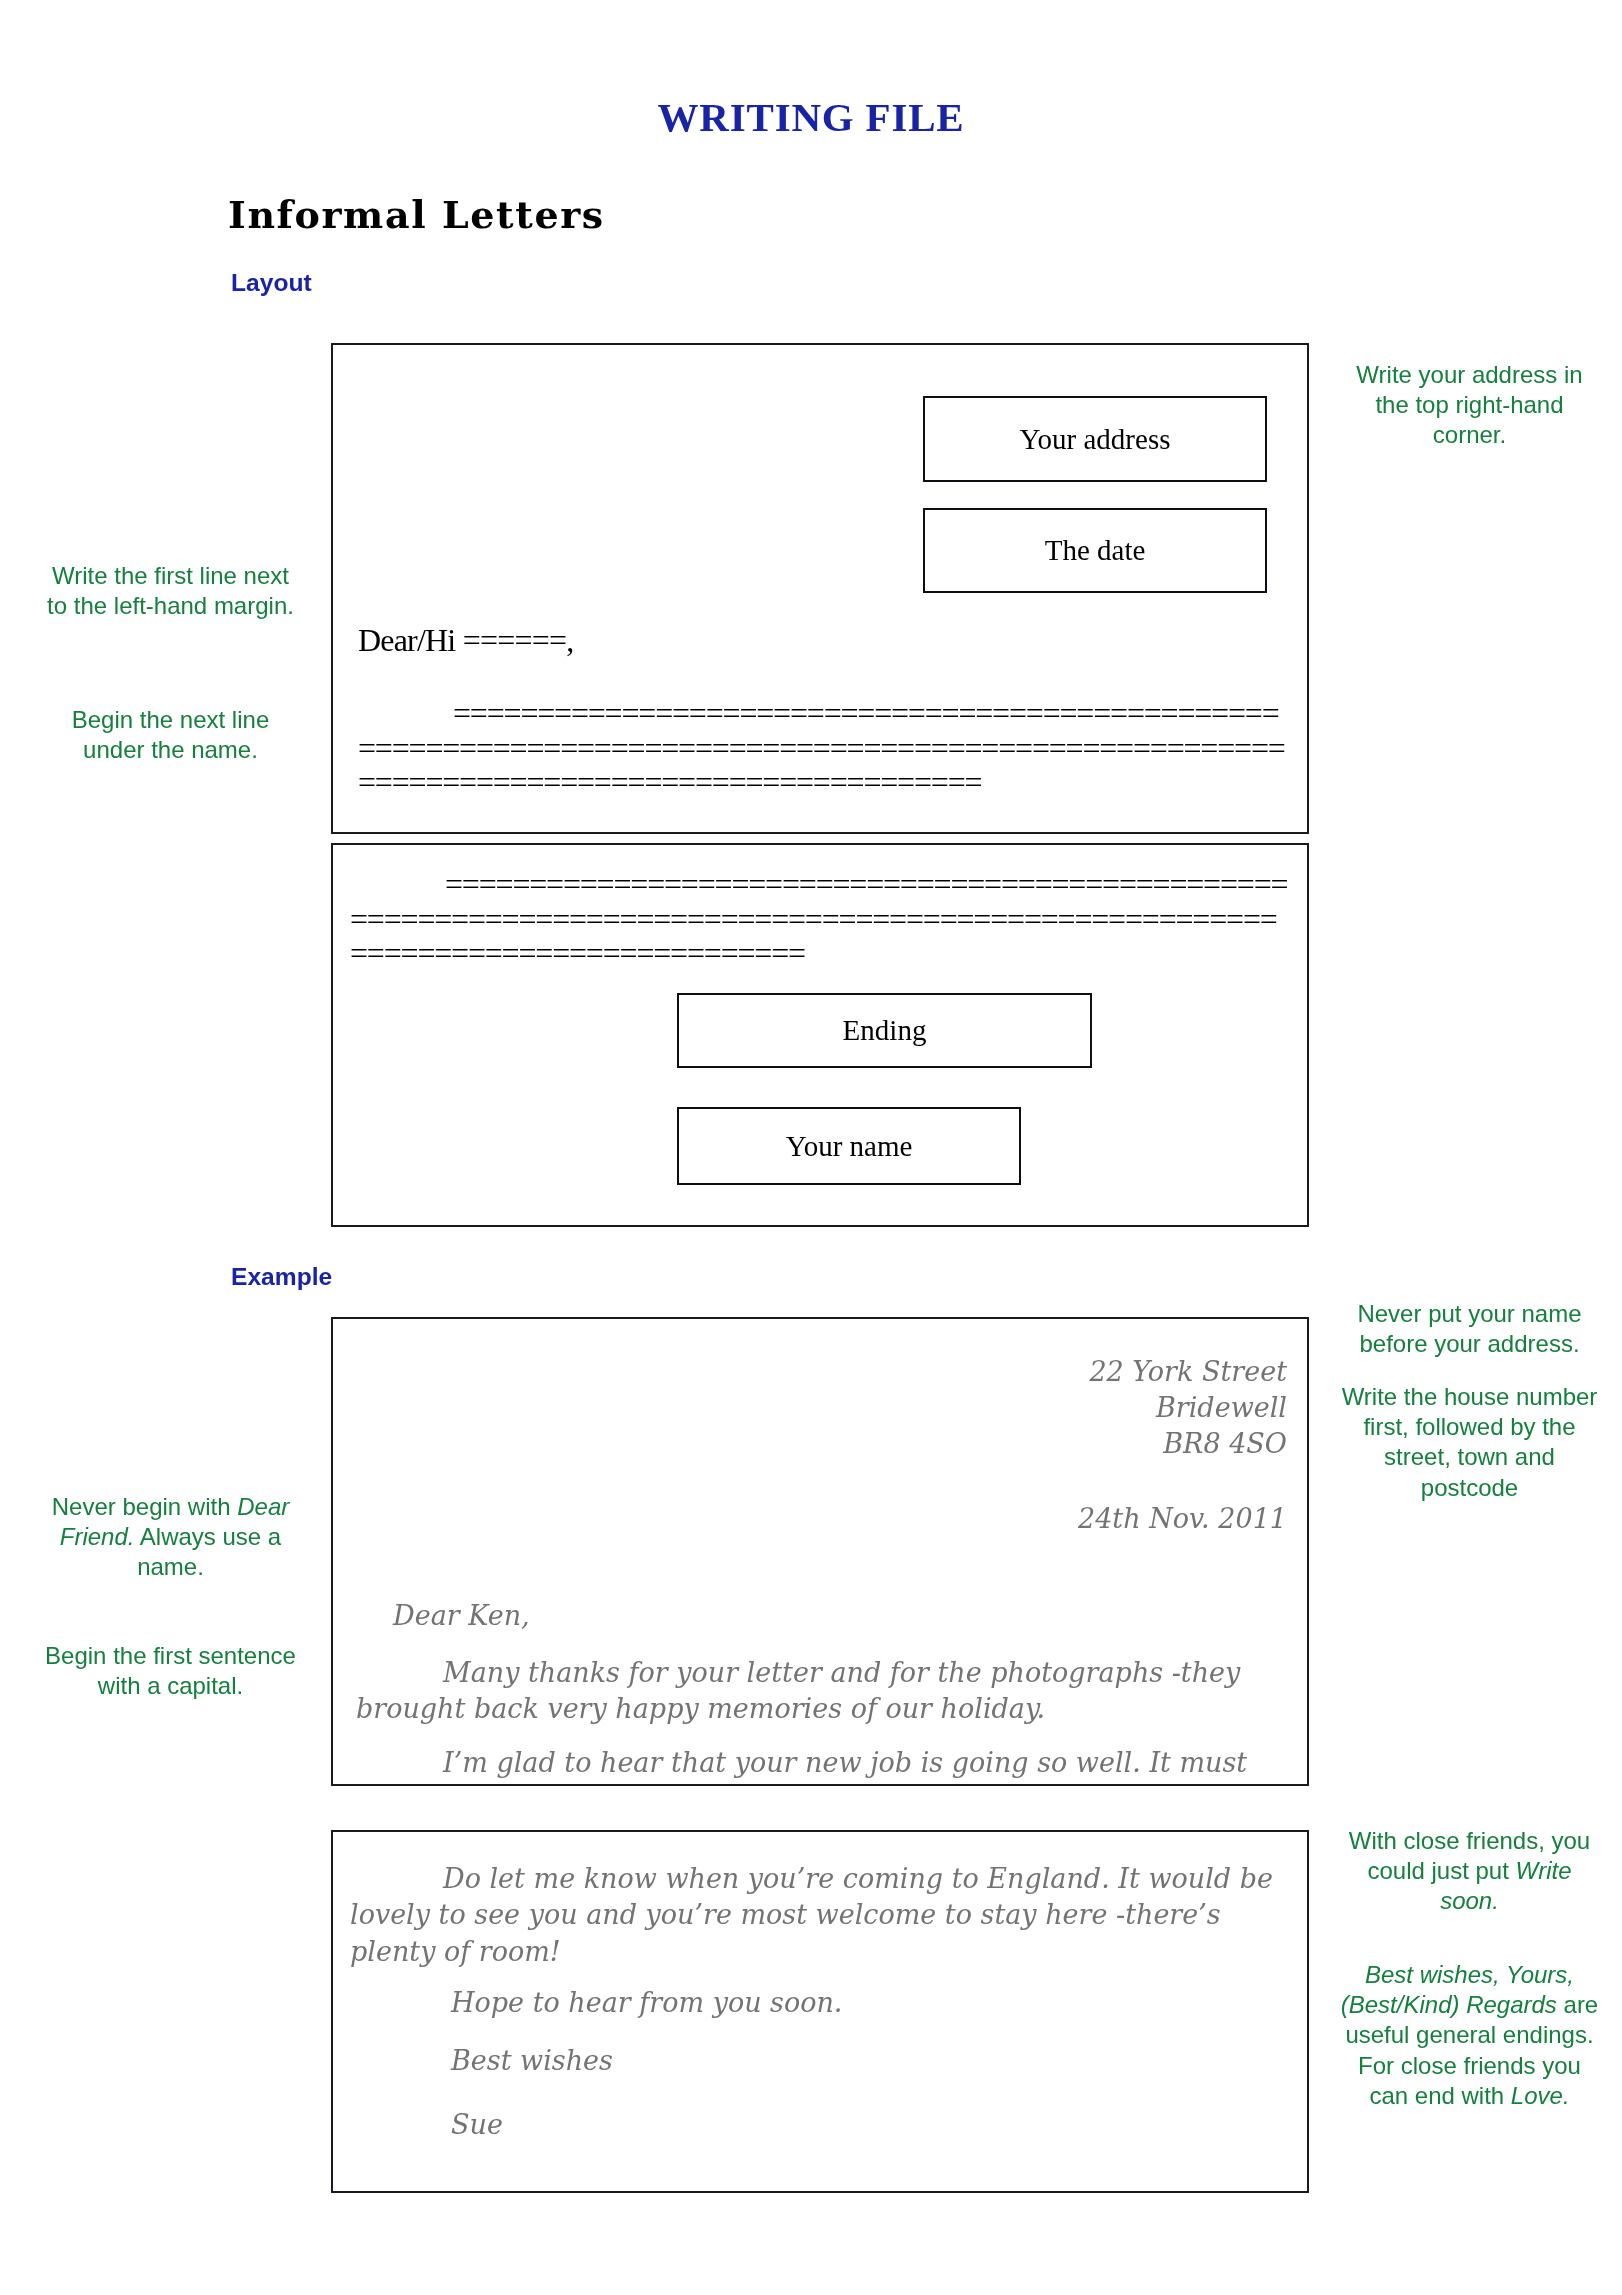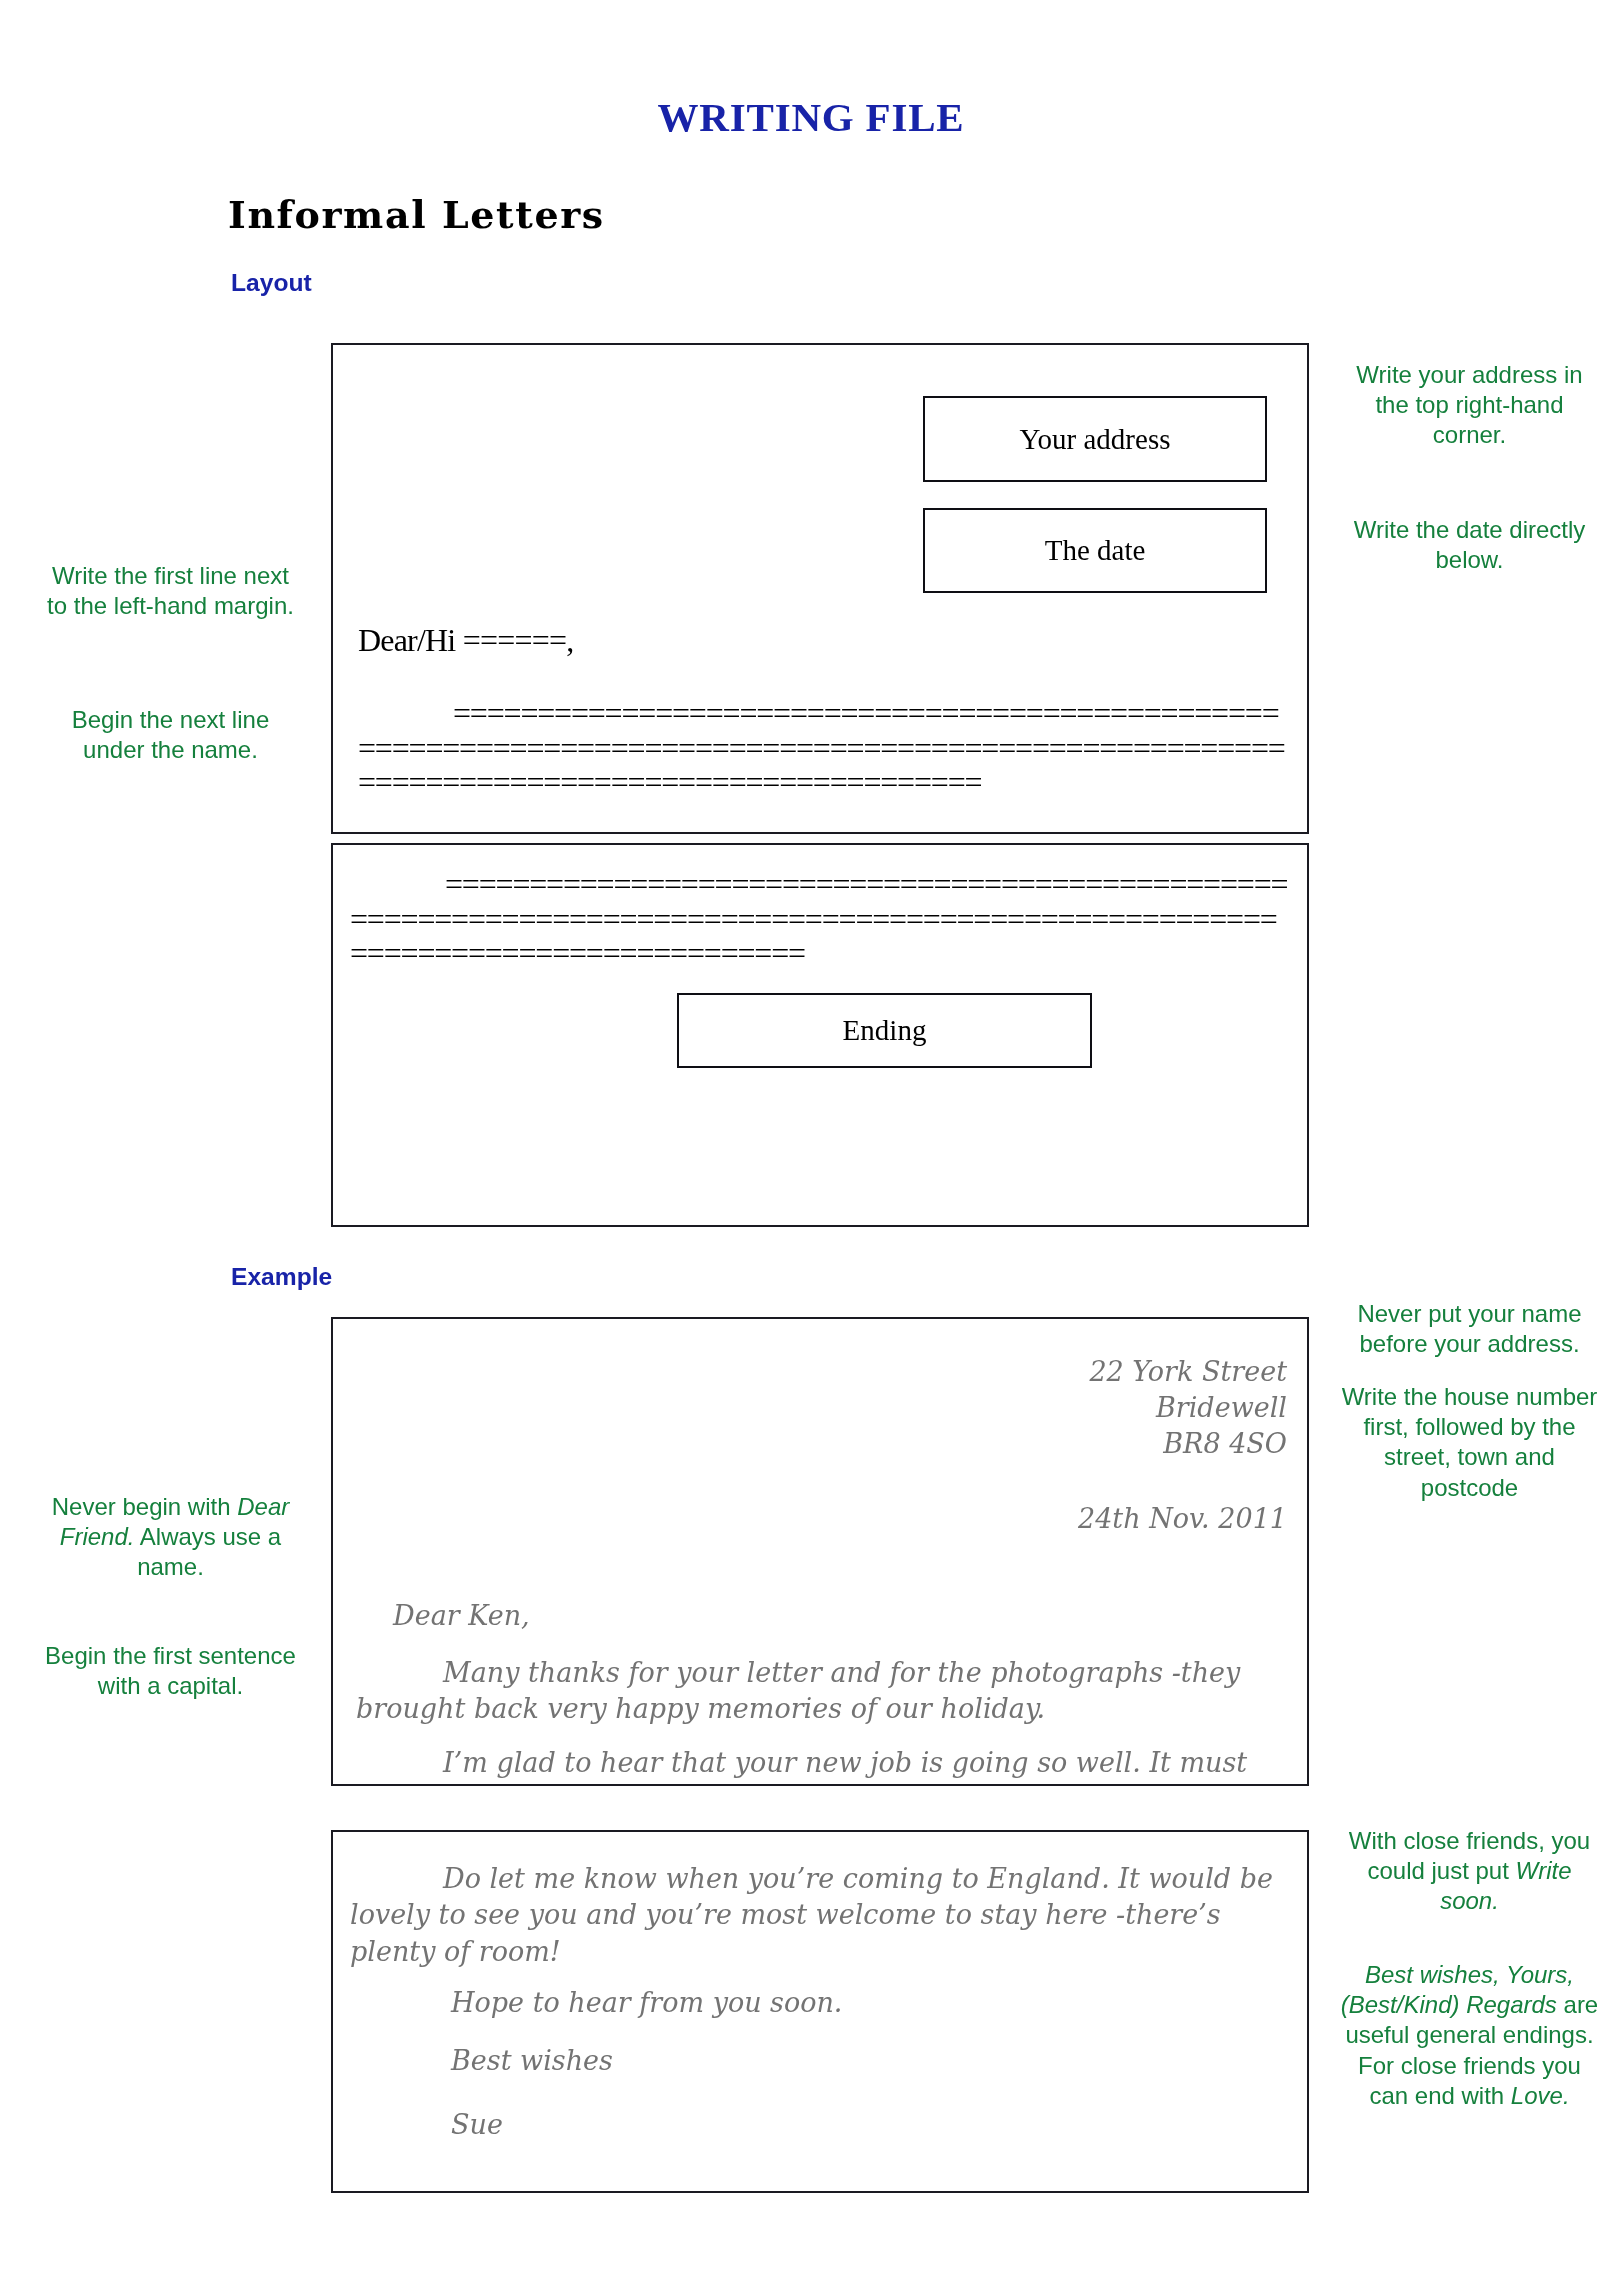--- a/index.html
+++ b/index.html
@@ -224,29 +224,29 @@
 
   <div class="sub-heading sub-layout">Layout</div>
   <div class="sub-heading sub-example">Example</div>
 
   <div class="frame layout-box-1"></div>
   <div class="frame layout-box-2"></div>
 
   <div class="label-box box-your-address">Your address</div>
   <div class="label-box box-the-date">The date</div>
   <div class="label-box box-ending">Ending</div>
+  <div class="label-box box-your-name">Your name</div>
 
   <div class="salutation">Dear/Hi ======,</div>
   <div class="eq-block eq-para-1">=============================================================================================================================================</div>
   <div class="eq-block eq-para-2">====================================================================================================================================</div>
 
   <div class="note note-left n-l1">Write the first line next to the left-hand margin.</div>
   <div class="note note-left n-l2">Begin the next line under the name.</div>
   <div class="note note-right n-r1">Write your address in the top right-hand corner.</div>
-  <div class="note note-right n-r2">Write the date directly below.</div>
 
   <div class="frame example-box-1"></div>
   <div class="frame example-box-2"></div>
 
   <div class="hand ex-address">
     <div>22 York Street</div>
     <div>Bridewell</div>
     <div>BR8 4SO</div>
   </div>
   <div class="hand ex-date">24th Nov. 2011</div>

